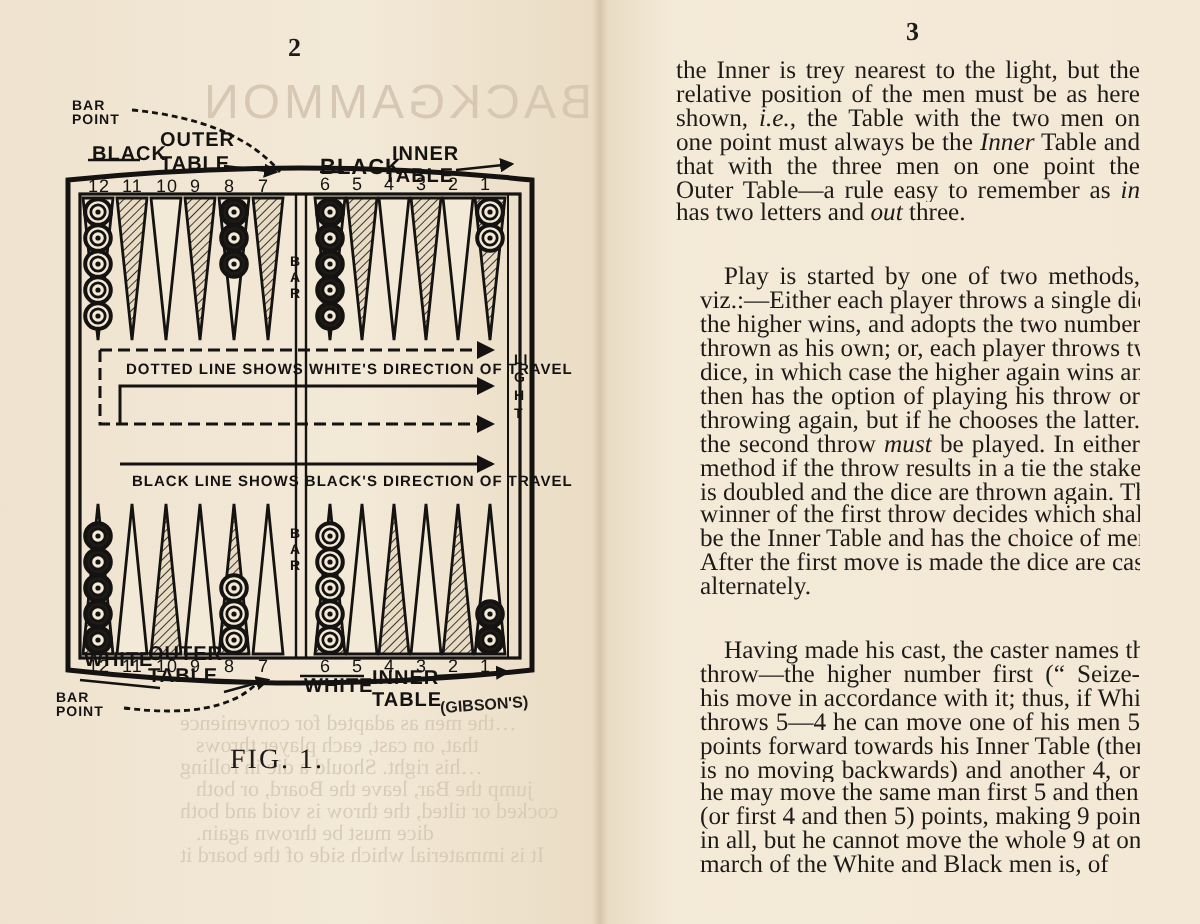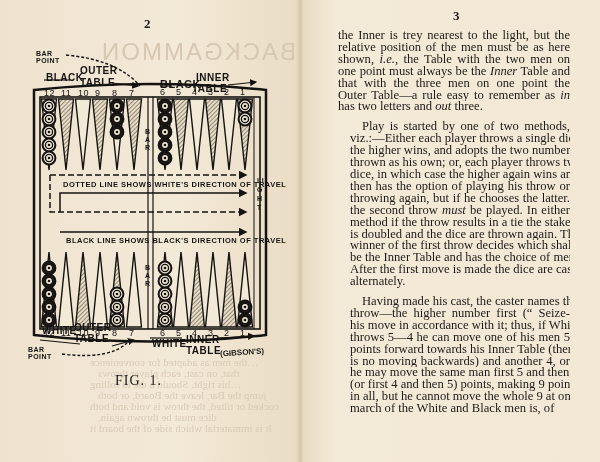--- a/index.html
+++ b/index.html
@@ -12,21 +12,21 @@
   .pn-left{left:144px;top:16px;}
   .pn-right{left:453px;top:8px;}
   .ghost-title{position:absolute;left:100px;top:38px;font-size:24px;letter-spacing:2px;color:#d6c8b2;transform:scaleX(-1);font-family:"Liberation Sans",sans-serif;}
   .ghost-line{position:absolute;font-size:11px;color:#d9ccb7;transform:scaleX(-1);white-space:nowrap;}
   .board-wrap{position:absolute;left:0;top:0;width:300px;height:462px;}
   .lbl{position:absolute;font-family:"Liberation Sans",sans-serif;font-weight:bold;color:#151311;white-space:nowrap;letter-spacing:0.5px;}
   .fig-caption{position:absolute;left:115px;top:373px;font-size:14px;letter-spacing:1px;}
   .gibson{position:absolute;left:220px;top:348px;font-size:8px;font-family:"Liberation Sans",sans-serif;font-weight:bold;transform:rotate(-4deg);}
   .text-block{position:absolute;left:338px;top:30px;width:232px;font-size:12.6px;line-height:11.9px;text-align:justify;}
   .text-block p{margin:0;}
-  .text-block .indent{text-indent:12px;margin-top:8px;}
+  .text-block .indent{text-indent:12px;margin-top:20px;}
   .text-line{display:block;text-align:justify;text-align-last:justify;white-space:nowrap;overflow:hidden;}
   .text-line.last{text-align-last:left;}
   i{font-style:italic;}
 </style>
 </head>
 <body>
 
 <div class="spread">
   <div class="page-left">
     <div class="page-num pn-left">2</div>

